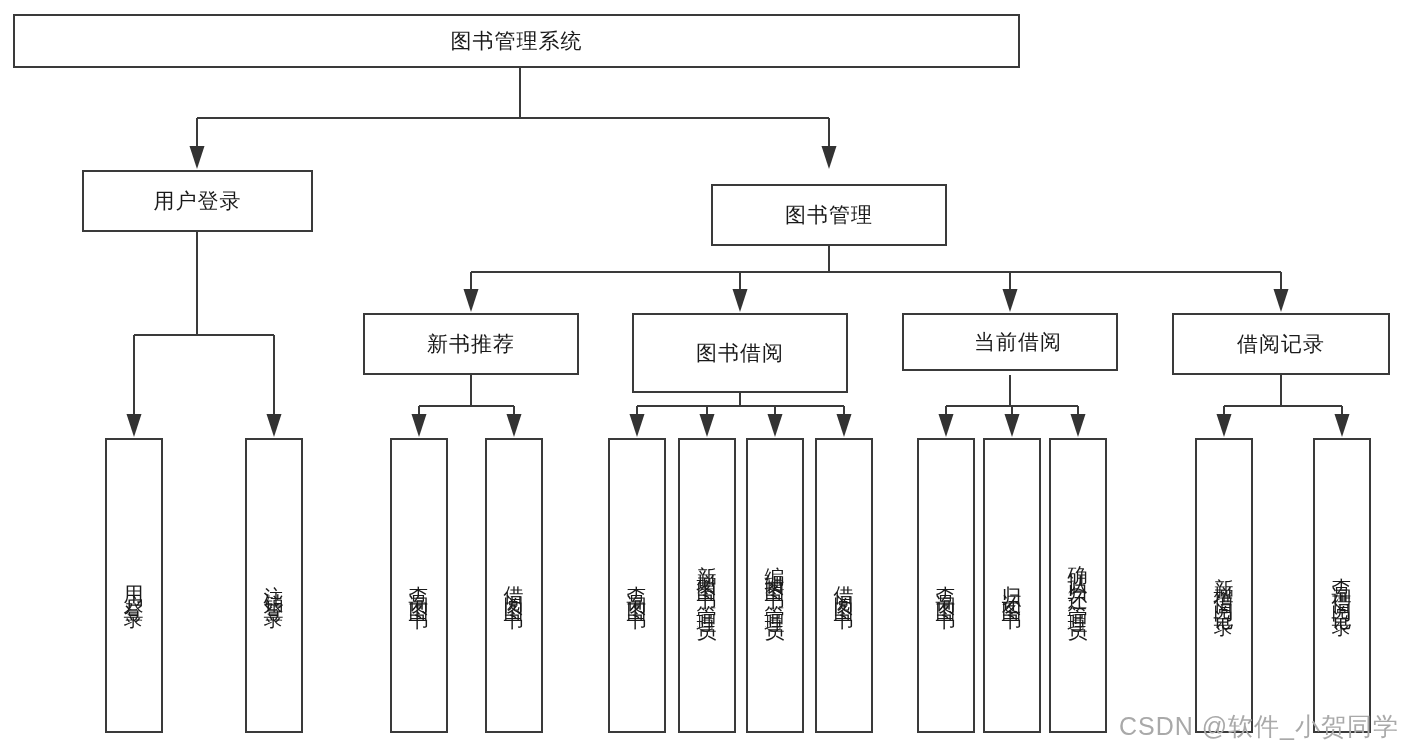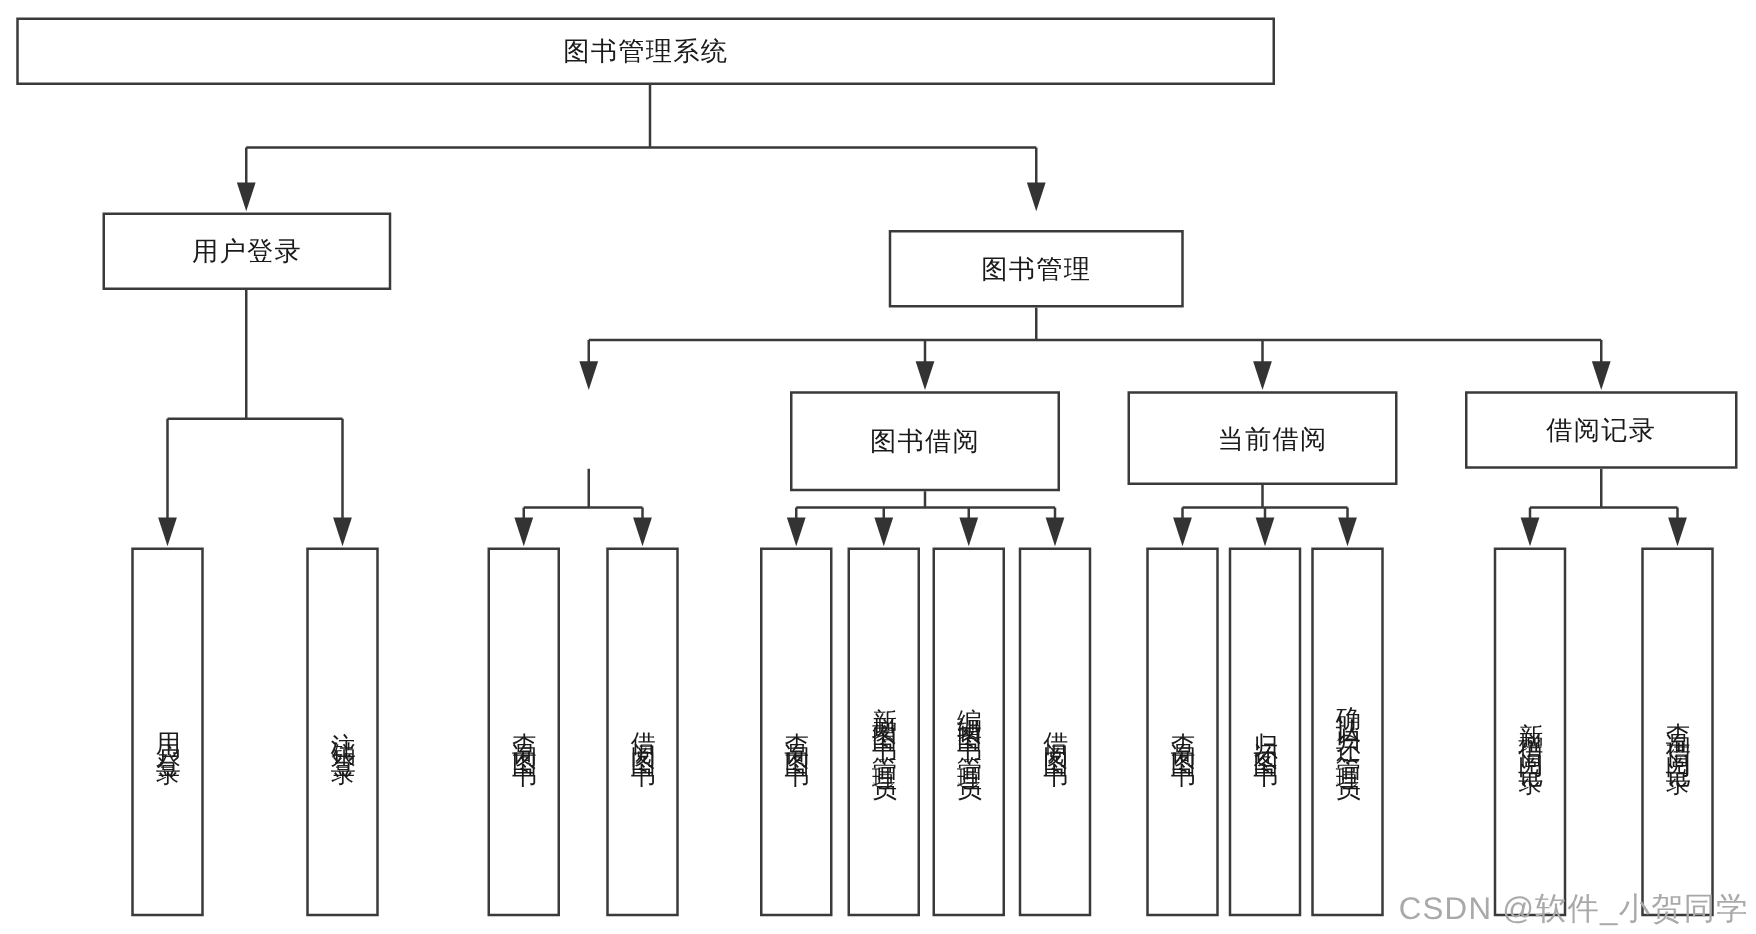--- a/index.html
+++ b/index.html
@@ -103,24 +103,27 @@
     <span class="h-label">图书管理系统</span>
   </div>
 
   <div class="node" style="left:82px; top:170px; width:231px; height:62px;">
     <span class="h-label">用户登录</span>
   </div>
   <div class="node" style="left:711px; top:184px; width:236px; height:62px;">
     <span class="h-label">图书管理</span>
   </div>
 
+  <div class="node" style="left:363px; top:313px; width:216px; height:62px;">
+    <span class="h-label">新书推荐</span>
+  </div>
   <div class="node" style="left:632px; top:313px; width:216px; height:80px;">
     <span class="h-label">图书借阅</span>
   </div>
-  <div class="node" style="left:902px; top:313px; width:216px; height:75px;padding-left:16px;">
+  <div class="node" style="left:902px; top:313px; width:216px; height:58px;padding-left:16px;">
     <span class="h-label">当前借阅</span>
   </div>
   <div class="node" style="left:1172px; top:313px; width:218px; height:62px;">
     <span class="h-label">借阅记录</span>
   </div>
 
   <div class="node leaf" style="left:105px; top:438px;">
     <span class="v-label">用户登录</span>
   </div>
   <div class="node leaf" style="left:245px; top:438px;">

